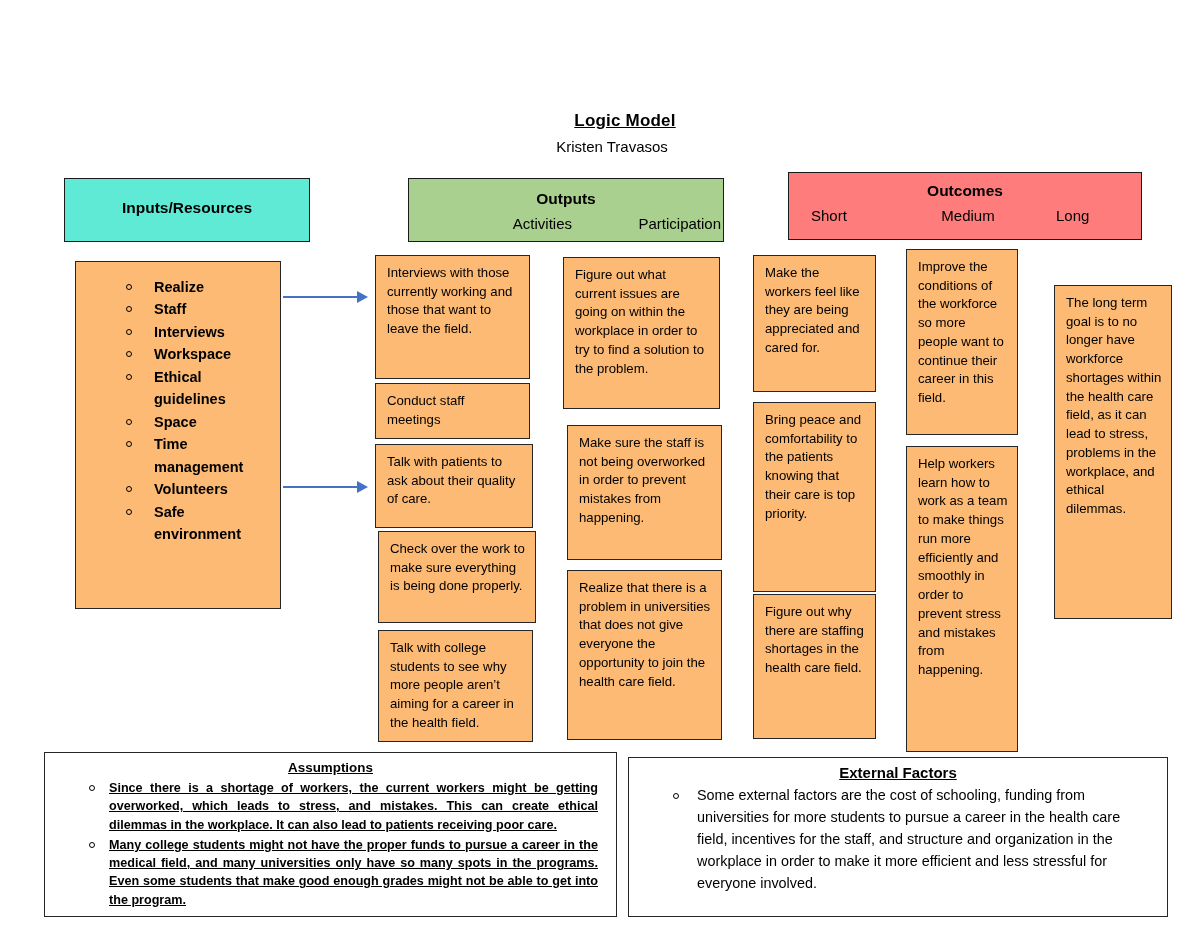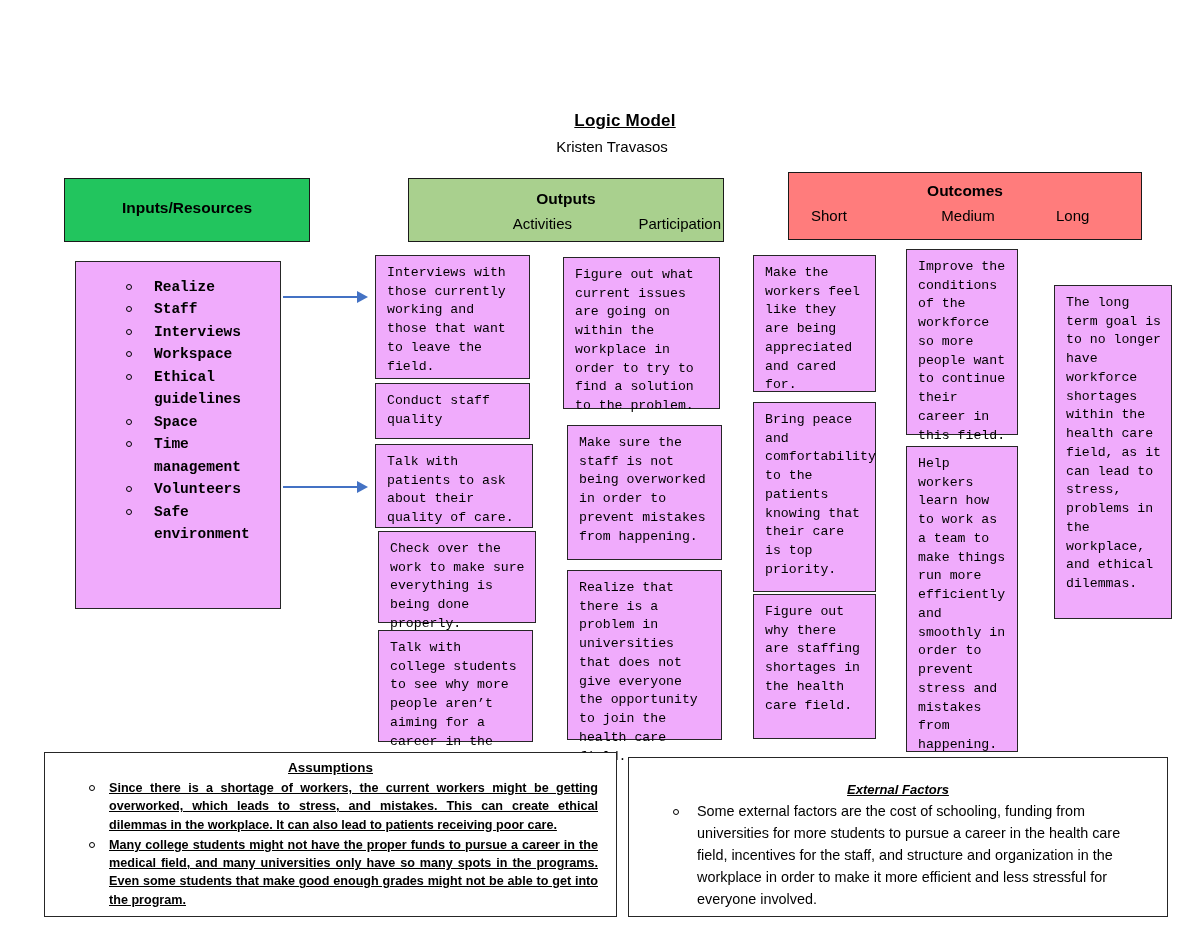--- a/index.html
+++ b/index.html
@@ -71,21 +71,21 @@
   .hdr-sub > span {
     flex: 1 1 0;
     text-align: center;
   }
 
   #hdr-inputs {
     left: 64px;
     top: 178px;
     width: 246px;
     height: 64px;
-    background: #22c55e;
+    background: #5eead4;
   }
   #hdr-inputs .hdr-main {
     top: 20px;
   }
   #hdr-outputs {
     left: 408px;
     top: 178px;
     width: 316px;
     height: 64px;
     background: #A9D08E;
@@ -104,25 +104,24 @@
   #hdr-outcomes .hdr-sub > span:nth-child(3) { text-align: center; padding-right: 16px; }
 
   #hdr-outputs .hdr-sub > span:nth-child(1) { text-align: right; padding-left: 14px; }
   #hdr-outputs .hdr-sub > span:nth-child(2) { text-align: right; padding-right: 2px; }
 
   
   .box {
     position: absolute;
     border: 1.2px solid #262626;
     box-sizing: border-box;
-    background: #f0abfc;
+    background: #fdba74;
     font-size: 13.2px;
     line-height: 1.42;
     padding: 8px 9px 6px 11px;
-    font-family: Liberation Mono, monospace;
   }
 
   
   #inputs-box {
     left: 75px;
     top: 261px;
     width: 206px;
     height: 348px;
     padding: 14px 6px 6px 0;
   }
@@ -198,21 +197,21 @@
   }
   #assumptions li::before { left: 44px; top: 6px; }
 
   #external {
     left: 628px;
     top: 757px;
     width: 540px;
     height: 160px;
     font-size: 14.4px;
   }
-  #external .panel-title { font-size: 13px; margin-top: 24px; font-style: italic; }
+  #external .panel-title { font-size: 15px; margin-top: 6px; }
   #external li {
     line-height: 1.52;
     padding: 0 14px 2px 68px;
   }
   #external li::before { left: 44px; top: 8px; }
 
   
   .arrow {
     position: absolute;
     height: 12px;
@@ -280,21 +279,21 @@
   <div class="arrow" style="left:283px; top:291px; width:85px;">
     <div class="shaft" style="width:74px;"></div>
     <div class="head" style="left:74px;"></div>
   </div>
   <div class="arrow" style="left:283px; top:481px; width:85px;">
     <div class="shaft" style="width:74px;"></div>
     <div class="head" style="left:74px;"></div>
   </div>
 
   <div class="box" style="left:375px; top:255px; width:155px; height:124px;">Interviews with those currently working and those that want to leave the field.</div>
-  <div class="box" style="left:375px; top:383px; width:155px; height:56px;">Conduct staff quality</div>
+  <div class="box" style="left:375px; top:383px; width:155px; height:56px;">Conduct staff meetings</div>
   <div class="box" style="left:375px; top:444px; width:158px; height:84px;">Talk with patients to ask about their quality of care.</div>
   <div class="box" style="left:378px; top:531px; width:158px; height:92px;">Check over the work to make sure everything is being done properly.</div>
   <div class="box" style="left:378px; top:630px; width:155px; height:112px;">Talk with college students to see why more people aren’t aiming for a career in the health field.</div>
 
   <div class="box" style="left:563px; top:257px; width:157px; height:152px;">Figure out what current issues are going on within the workplace in order to try to find a solution to the problem.</div>
   <div class="box" style="left:567px; top:425px; width:155px; height:135px;">Make sure the staff is not being overworked in order to prevent mistakes from happening.</div>
   <div class="box" style="left:567px; top:570px; width:155px; height:170px;">Realize that there is a problem in universities that does not give everyone the opportunity to join the health care field.</div>
 
   <div class="box" style="left:753px; top:255px; width:123px; height:137px;">Make the workers feel like they are being appreciated and cared for.</div>
   <div class="box" style="left:753px; top:402px; width:123px; height:190px;">Bring peace and comfortability to the patients knowing that their care is top priority.</div>

